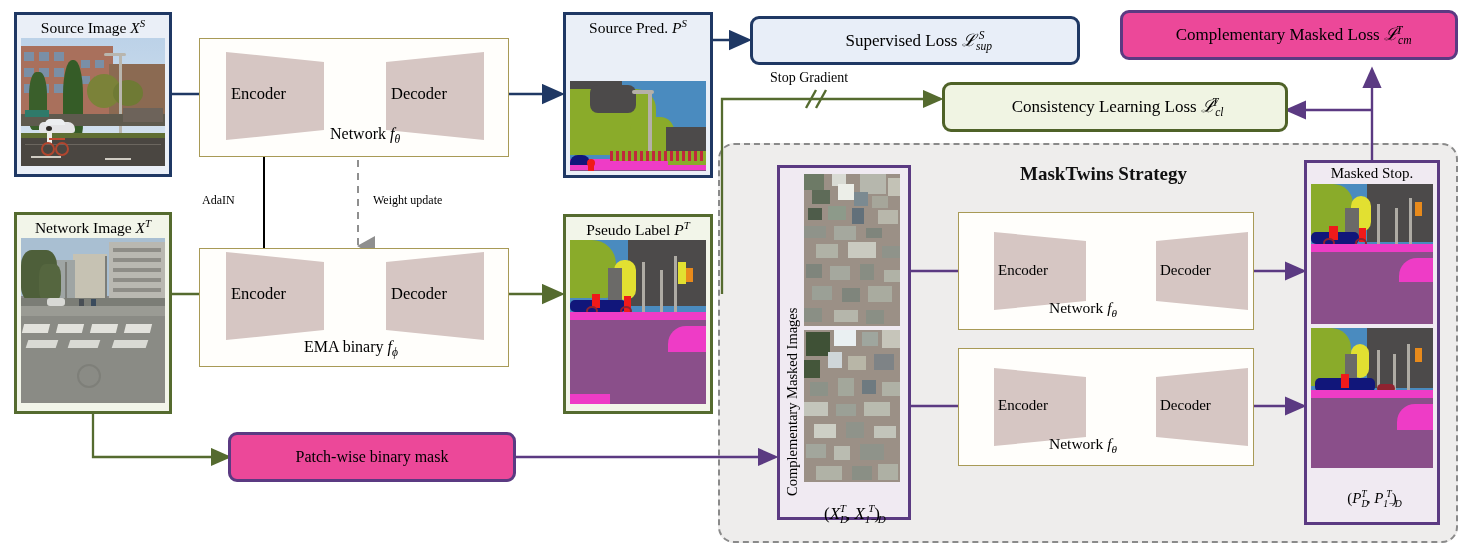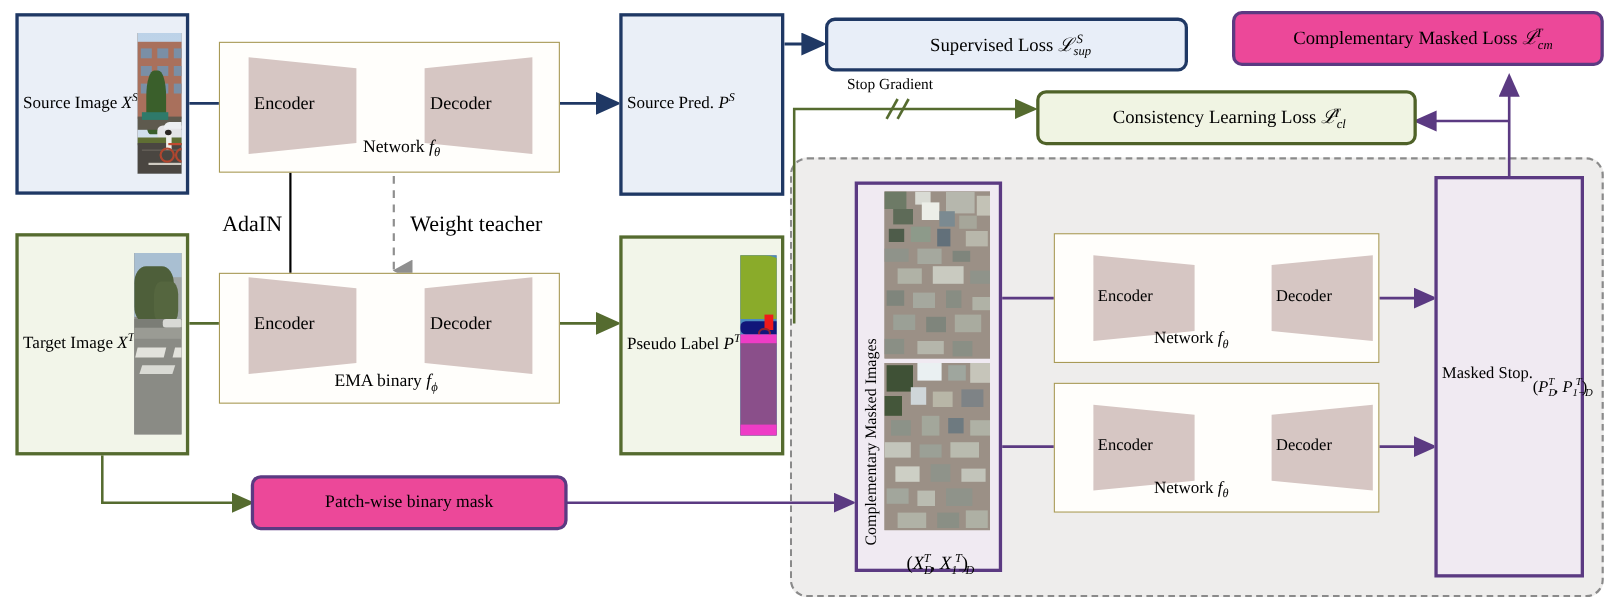--- a/index.html
+++ b/index.html
@@ -14,21 +14,21 @@
     overflow: hidden;
   }
   #root { position: absolute; left:0; top:0; width:1470px; height:554px; }
 
   
   .panel {
     position: absolute;
     border-width: 3px;
     border-style: solid;
     display: flex;
-    flex-direction: row;
+    flex-direction: column;
     align-items: center;
     padding: 3px 4px 4px 4px;
   }
   .panel-blue  { border-color: #1f3864; background: #eaeff7; }
   .panel-green { border-color: #556b2f; background: #f2f5e9; }
   .panel-purple{ border-color: #5b3a82; background: #f0eaf2; }
   .panel-title {
     font-size: 15.5px;
     line-height: 1.05;
     color: #000;
@@ -66,21 +66,21 @@
   .netlabel {
     position: absolute;
     font-size: 16px;
     color: #000;
     white-space: nowrap;
   }
   .trap { position: absolute; }
 
   .plain-label {
     position: absolute;
-    font-size: 20px; color: #000; white-space: nowrap;
+    font-size: 12px; color: #000; white-space: nowrap;
   }
   .small-label { font-size: 13.5px; text-align: center; }
 
   .vlabel {
     position: absolute;
     writing-mode: vertical-rl;
     transform: rotate(180deg);
     font-size: 15px;
     color: #000;
     white-space: nowrap;
@@ -103,20 +103,21 @@
   svg.overlay { position:absolute; left:0; top:0; width:1470px; height:554px; pointer-events:none; }
   .seg { position:absolute; }
 </style>
 </head>
 <body>
 
 <div id="root">
 
   <div class="dashbox" style="left:718px; top:143px; width:740px; height:400px;"></div>
 
+  <div class="mt-title" style="left:1020px; top:163px;">MaskTwins Strategy</div>
 
   <svg class="overlay" viewBox="0 0 1470 554">
     <defs>
       <marker id="ah-blue" markerWidth="9" markerHeight="9" refX="7.5" refY="4" orient="auto">
         <path d="M0,0 L9,4 L0,8 z" fill="#1f3864"></path>
       </marker>
       <marker id="ah-green" markerWidth="9" markerHeight="9" refX="7.5" refY="4" orient="auto">
         <path d="M0,0 L9,4 L0,8 z" fill="#556b2f"></path>
       </marker>
       <marker id="ah-purple" markerWidth="9" markerHeight="9" refX="7.5" refY="4" orient="auto">
@@ -221,21 +222,21 @@
       <div class="seg" style="left:26px;top:92px;width:5px;height:14px;background:#efeee9;"></div>
       <div class="seg" style="left:25px;top:88px;width:6px;height:5px;background:#2c2723;border-radius:50%;"></div>
       <div class="seg" style="left:20px;top:104px;width:14px;height:14px;border:2px solid #b0462f;border-radius:50%;"></div>
       <div class="seg" style="left:34px;top:104px;width:14px;height:14px;border:2px solid #b0462f;border-radius:50%;"></div>
       <div class="seg" style="left:28px;top:100px;width:16px;height:2px;background:#c04a30;"></div>
     </div>
   </div>
 
   <div class="panel panel-green" style="left:14px; top:212px; width:158px; height:202px;">
     <div class="panel-title">
-      <span>Target Image</span>
+      <span>Network Image</span>
       <i style="font-style:italic">X</i><sup style="font-style:italic;font-size:0.7em">T</sup>
     </div>
     <div class="imgbox" style="width:144px; height:165px;">
       <div class="seg" style="left:0;top:0;width:144px;height:58px;background:#a9bfd2;"></div>
 
       <div class="seg" style="left:88px;top:4px;width:56px;height:62px;background:#b9b8b1;"></div>
       <div class="seg" style="left:92px;top:10px;width:48px;height:4px;background:#8e8d87;"></div>
       <div class="seg" style="left:92px;top:20px;width:48px;height:4px;background:#8e8d87;"></div>
       <div class="seg" style="left:92px;top:30px;width:48px;height:4px;background:#8e8d87;"></div>
       <div class="seg" style="left:92px;top:40px;width:48px;height:4px;background:#8e8d87;"></div>
@@ -296,21 +297,21 @@
     <svg width="102" height="92" viewBox="0 0 102 92">
         <polygon points="2,12 100,2 100,90 2,80" fill="#d6c6c3"></polygon>
       </svg>
   </div>
   <div class="plain-label" style="left:391px; top:284px; font-size:16.5px;">Decoder</div>
   <div class="netlabel" style="left:304px; top:338px;">
     <span>EMA binary </span><i style="font-style:italic">f</i><sub style="font-style:italic;font-size:0.72em">ϕ</sub>
   </div>
 
   <div class="plain-label" style="left:202px; top:193px;">AdaIN</div>
-  <div class="plain-label" style="left:373px; top:193px;">Weight teacher</div>
+  <div class="plain-label" style="left:373px; top:193px;">Weight update</div>
 
   <div class="panel panel-blue" style="left:563px; top:12px; width:150px; height:166px;gap:43px;">
     <div class="panel-title">
       <span>Source Pred.</span>
       <i style="font-style:italic">P</i><sup style="font-style:italic;font-size:0.7em">S</sup>
     </div>
     <div class="imgbox" style="width:136px; height:130px;">
       <div class="seg" style="left:0;top:0;width:136px;height:130px;background:#4a8bbf;"></div>
       <div class="seg" style="left:0;top:0;width:52px;height:48px;background:#4c4a4a;"></div>
       <div class="seg" style="left:0;top:8px;width:86px;height:66px;background:#8aab2a;border-radius:0 20px 14px 0;"></div>

